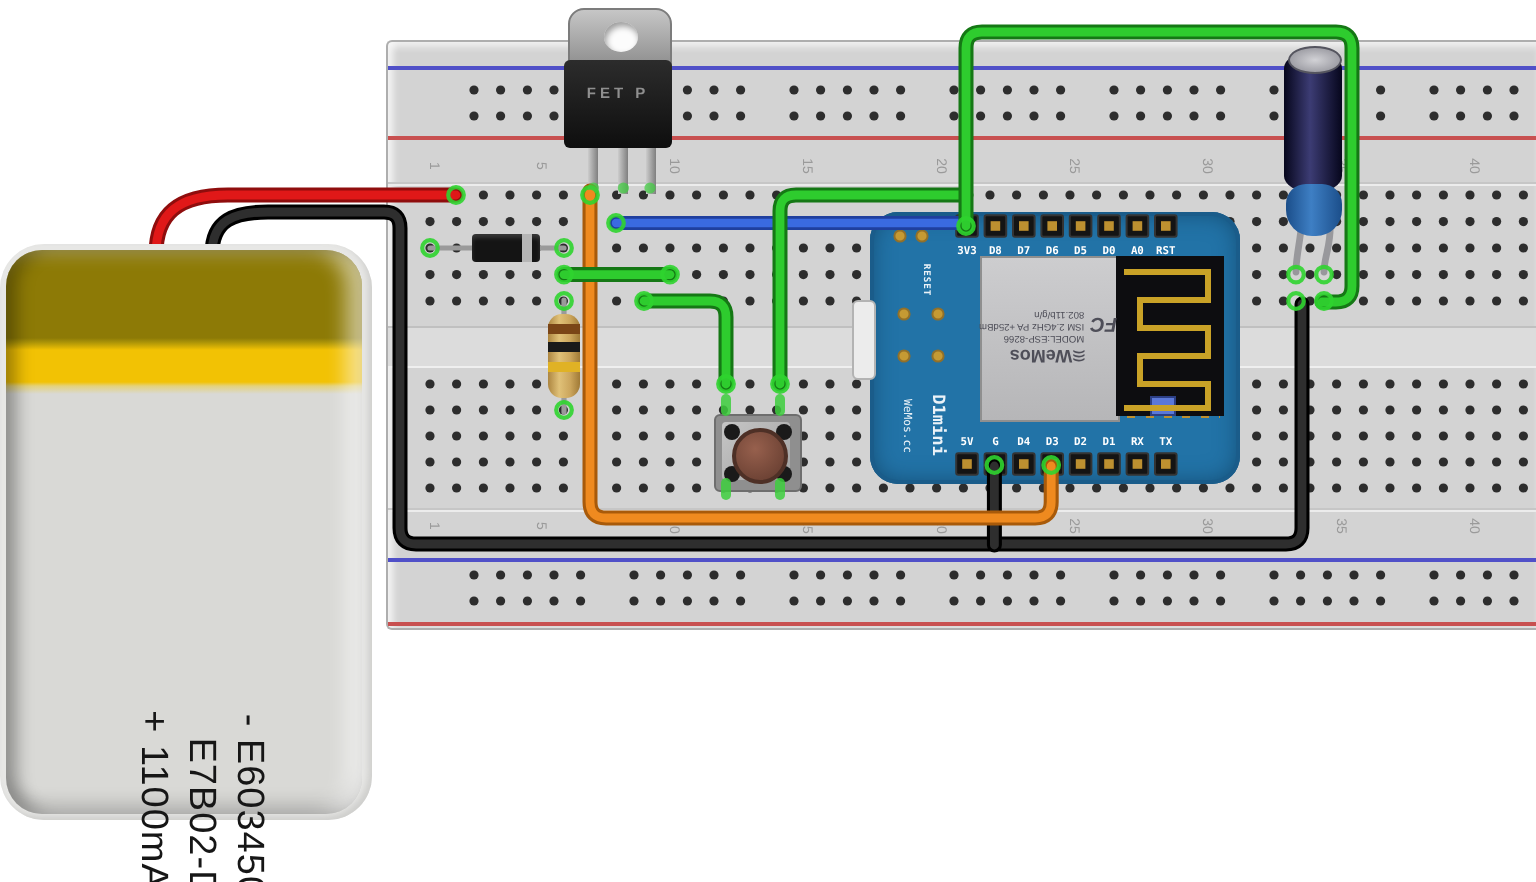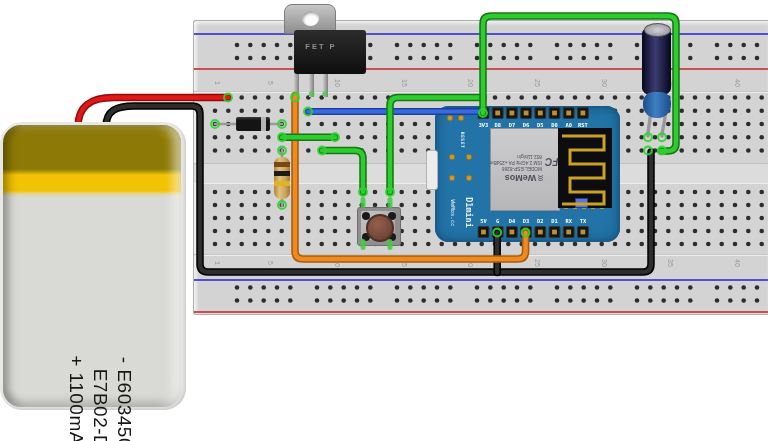--- a/index.html
+++ b/index.html
@@ -21,21 +21,21 @@
     background:linear-gradient(180deg,#8d7a06 0px,#8d7a06 44px,#a99208 46px,#f2c204 50px,#f2c204 66px,#e4d27a 68px,#d9d9d6 72px,#d9d9d6 100%);
     box-shadow:inset 6px 0 8px rgba(0,0,0,.28), inset -8px 0 10px rgba(255,255,255,.55), inset 0 -6px 8px rgba(0,0,0,.15);}
   #battery-label{left:-34px;top:267px;width:260px;height:74px;transform:rotate(90deg);
     color:#161616;font-size:19px;line-height:24px;text-align:center;letter-spacing:.5px;}
   
   #fet{left:282px;top:4px;width:54px;height:96px;z-index:3;}
   #fet-tab{left:2px;top:0;width:50px;height:28px;border-radius:8px 8px 0 0;
     background:linear-gradient(180deg,#c6c6c6,#8e8e8e);border:1px solid #7c7c7c;}
   #fet-hole{left:17px;top:6px;width:17px;height:15px;border-radius:50%;background:#fcfcfc;
     box-shadow:inset 1px 2px 3px #9a9a9a;}
-  #fet-body{left:12px;top:26px;width:72px;height:44px;border-radius:3px;
+  #fet-body{left:0;top:26px;width:54px;height:44px;border-radius:3px;
     background:linear-gradient(180deg,#2c2c2c,#0e0e0e);}
   #fet-label{left:0;top:12px;width:54px;text-align:center;color:#8f8f8f;
     font-size:7.5px;font-weight:bold;letter-spacing:2px;}
   .fet-leg{top:67px;width:5px;height:26px;background:linear-gradient(90deg,#cccccc,#7f7f7f);}
   
   #diode-body{left:236px;top:117px;width:34px;height:14px;background:#141414;border-radius:2px;z-index:3;
     box-shadow:inset 0 2px 2px rgba(255,255,255,.15);}
   #diode-band{left:25px;top:0;width:5px;height:14px;background:#b6b6b6;}
   
   #resistor-body{left:274px;top:157px;width:16px;height:42px;border-radius:7px;z-index:3;

